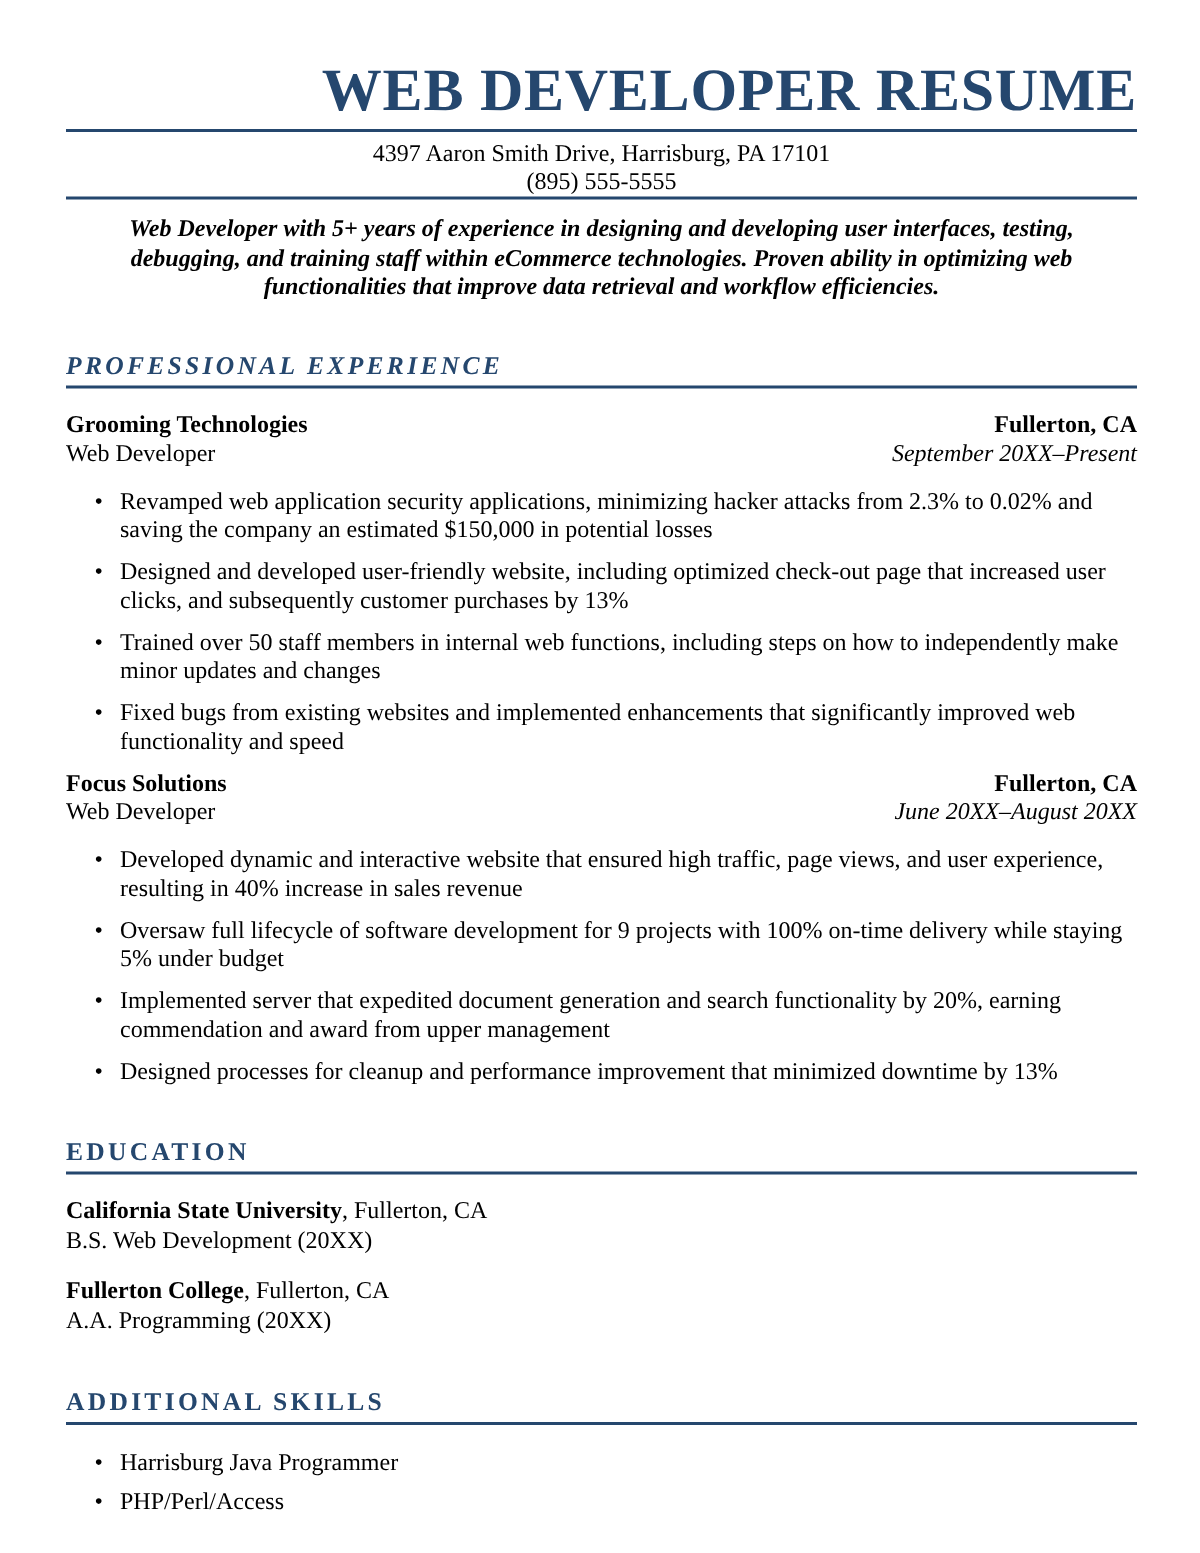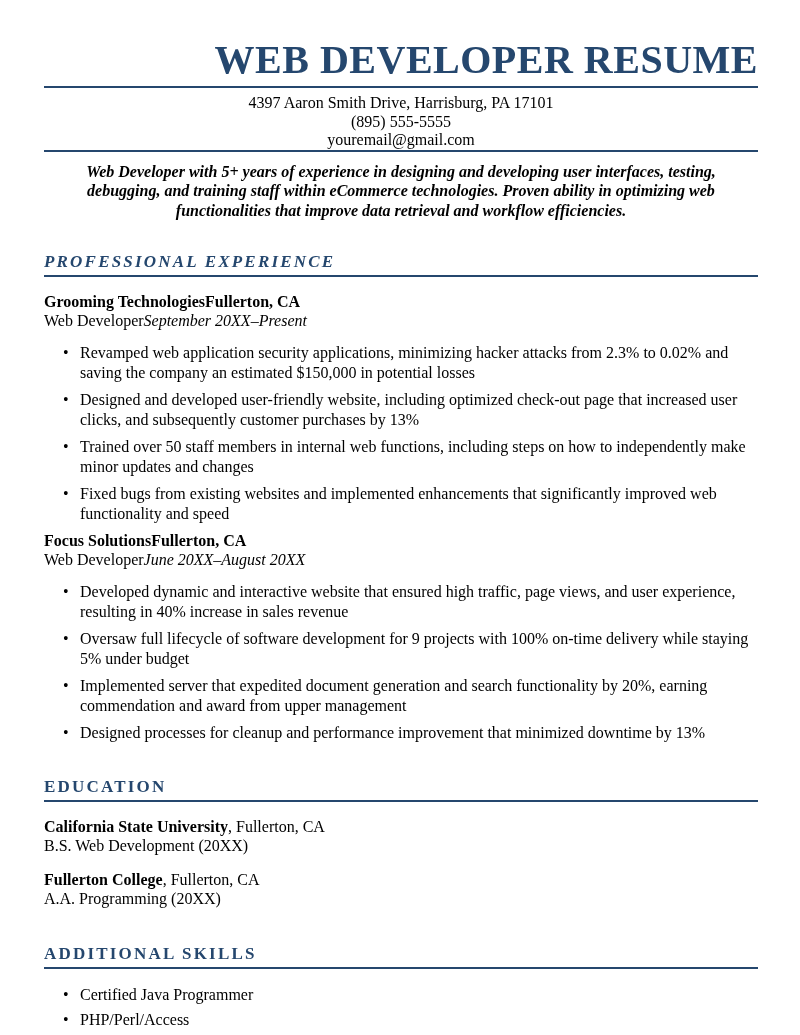--- a/index.html
+++ b/index.html
@@ -54,20 +54,21 @@
   }
   .heading-experience { margin-top: 32px; font-style: italic; }
   .heading-education  { margin-top: 34px; }
   .heading-skills     { margin-top: 35px; }
 
   
   .job { margin-top: 15px; }
   .job + .job { margin-top: 7px; }
   .job-row {
     display: flex;
+    justify-content: space-between;
     line-height: 19px;
   }
   .bold { font-weight: bold; }
   .italic { font-style: italic; }
 
   ul.bullet-list {
     list-style: none;
     padding-left: 36px;
     margin-top: 13px;
   }
@@ -95,21 +96,20 @@
 <body>
 
 <div class="page">
 
   <header>
     <h1 class="resume-title">WEB DEVELOPER RESUME</h1>
     <hr class="rule rule-title">
     <div class="contact">
       <div>4397 Aaron Smith Drive, Harrisburg, PA 17101</div>
       <div>(895) 555-5555</div>
-      <div>youremail@gmail.com</div>
     </div>
     <hr class="rule">
     <p class="summary">Web Developer with 5+ years of experience in designing and developing user interfaces, testing, debugging, and training staff within eCommerce technologies. Proven ability in optimizing web functionalities that improve data retrieval and workflow efficiencies.</p>
   </header>
 
   <section>
     <h2 class="section-heading heading-experience">PROFESSIONAL EXPERIENCE</h2>
 
     <div class="job">
       <div class="job-row">
@@ -156,19 +156,19 @@
 
     <div class="edu-entry">
       <div><span class="bold">Fullerton College</span><span>, Fullerton, CA</span></div>
       <div>A.A. Programming (20XX)</div>
     </div>
   </section>
 
   <section>
     <h2 class="section-heading heading-skills">ADDITIONAL SKILLS</h2>
     <ul class="bullet-list skills-list">
-      <li>Certified Java Programmer</li>
+      <li>Harrisburg Java Programmer</li>
       <li>PHP/Perl/Access</li>
 
     </ul>
   </section>
 
 </div>
 
 </body></html>

